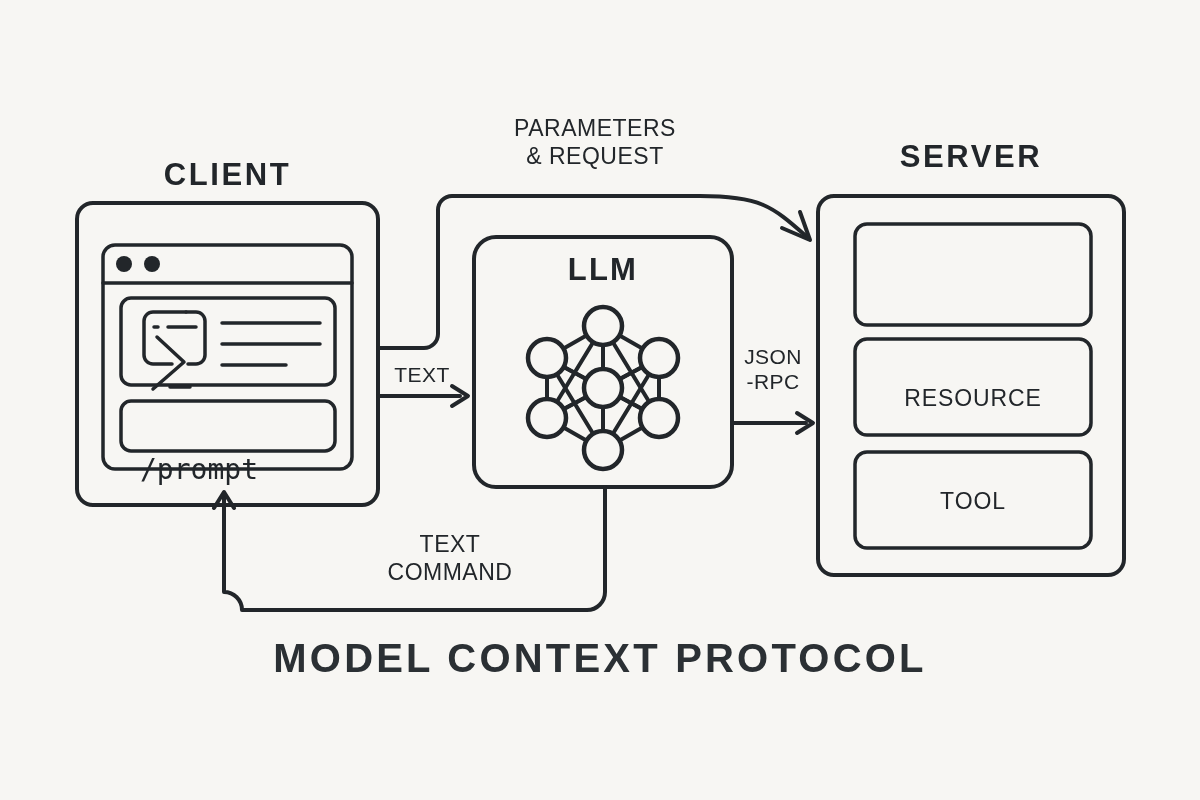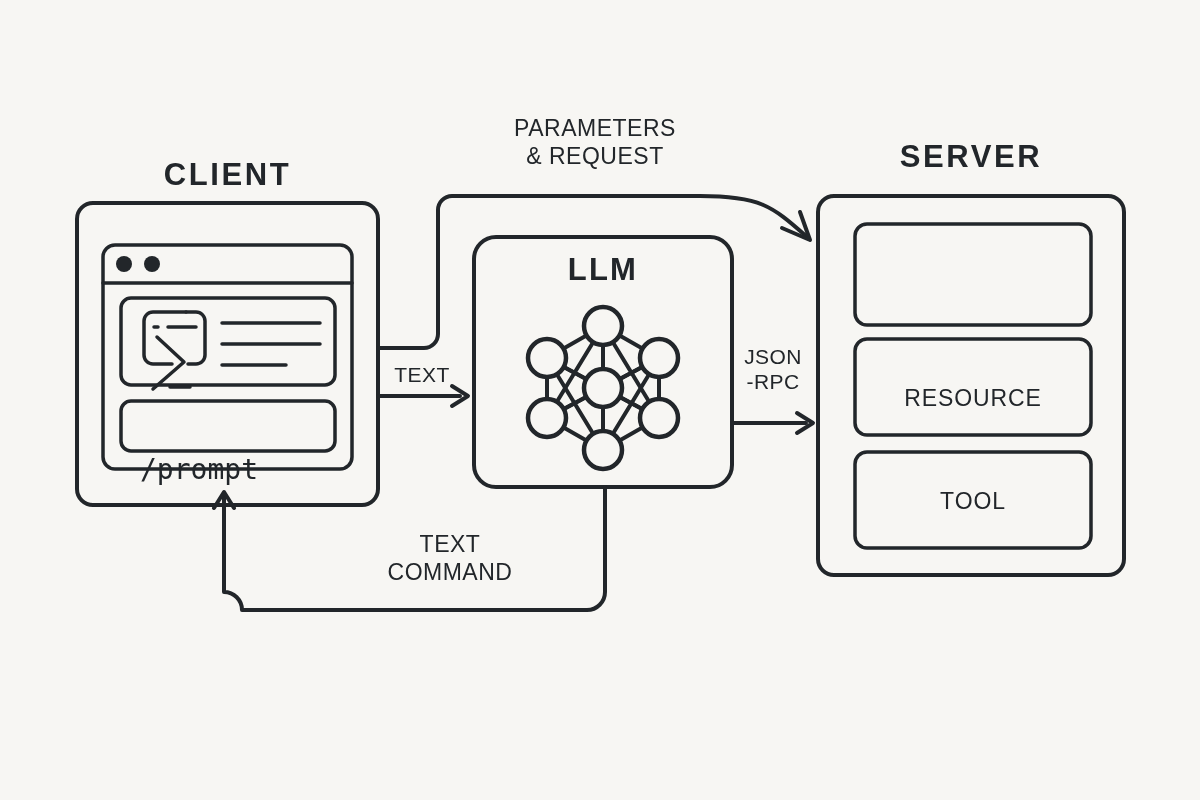--- a/index.html
+++ b/index.html
@@ -225,14 +225,15 @@
 &amp; REQUEST</div>
 
   <div class="lbl flow-label-sm" style="left:380px; top:362px; width:84px;">TEXT</div>
 
   <div class="lbl flow-label-sm" style="left:736px; top:336px; width:74px;margin-top:8px;">JSON
 -RPC</div>
 
   <div class="lbl flow-label" style="left:310px; top:530px; width:280px;">TEXT
 COMMAND</div>
 
+  <div class="lbl title" style="left:0px; top:636px; width:1200px;">MODEL CONTEXT PROTOCOL</div>
 
 </div>
 
 </body></html>

